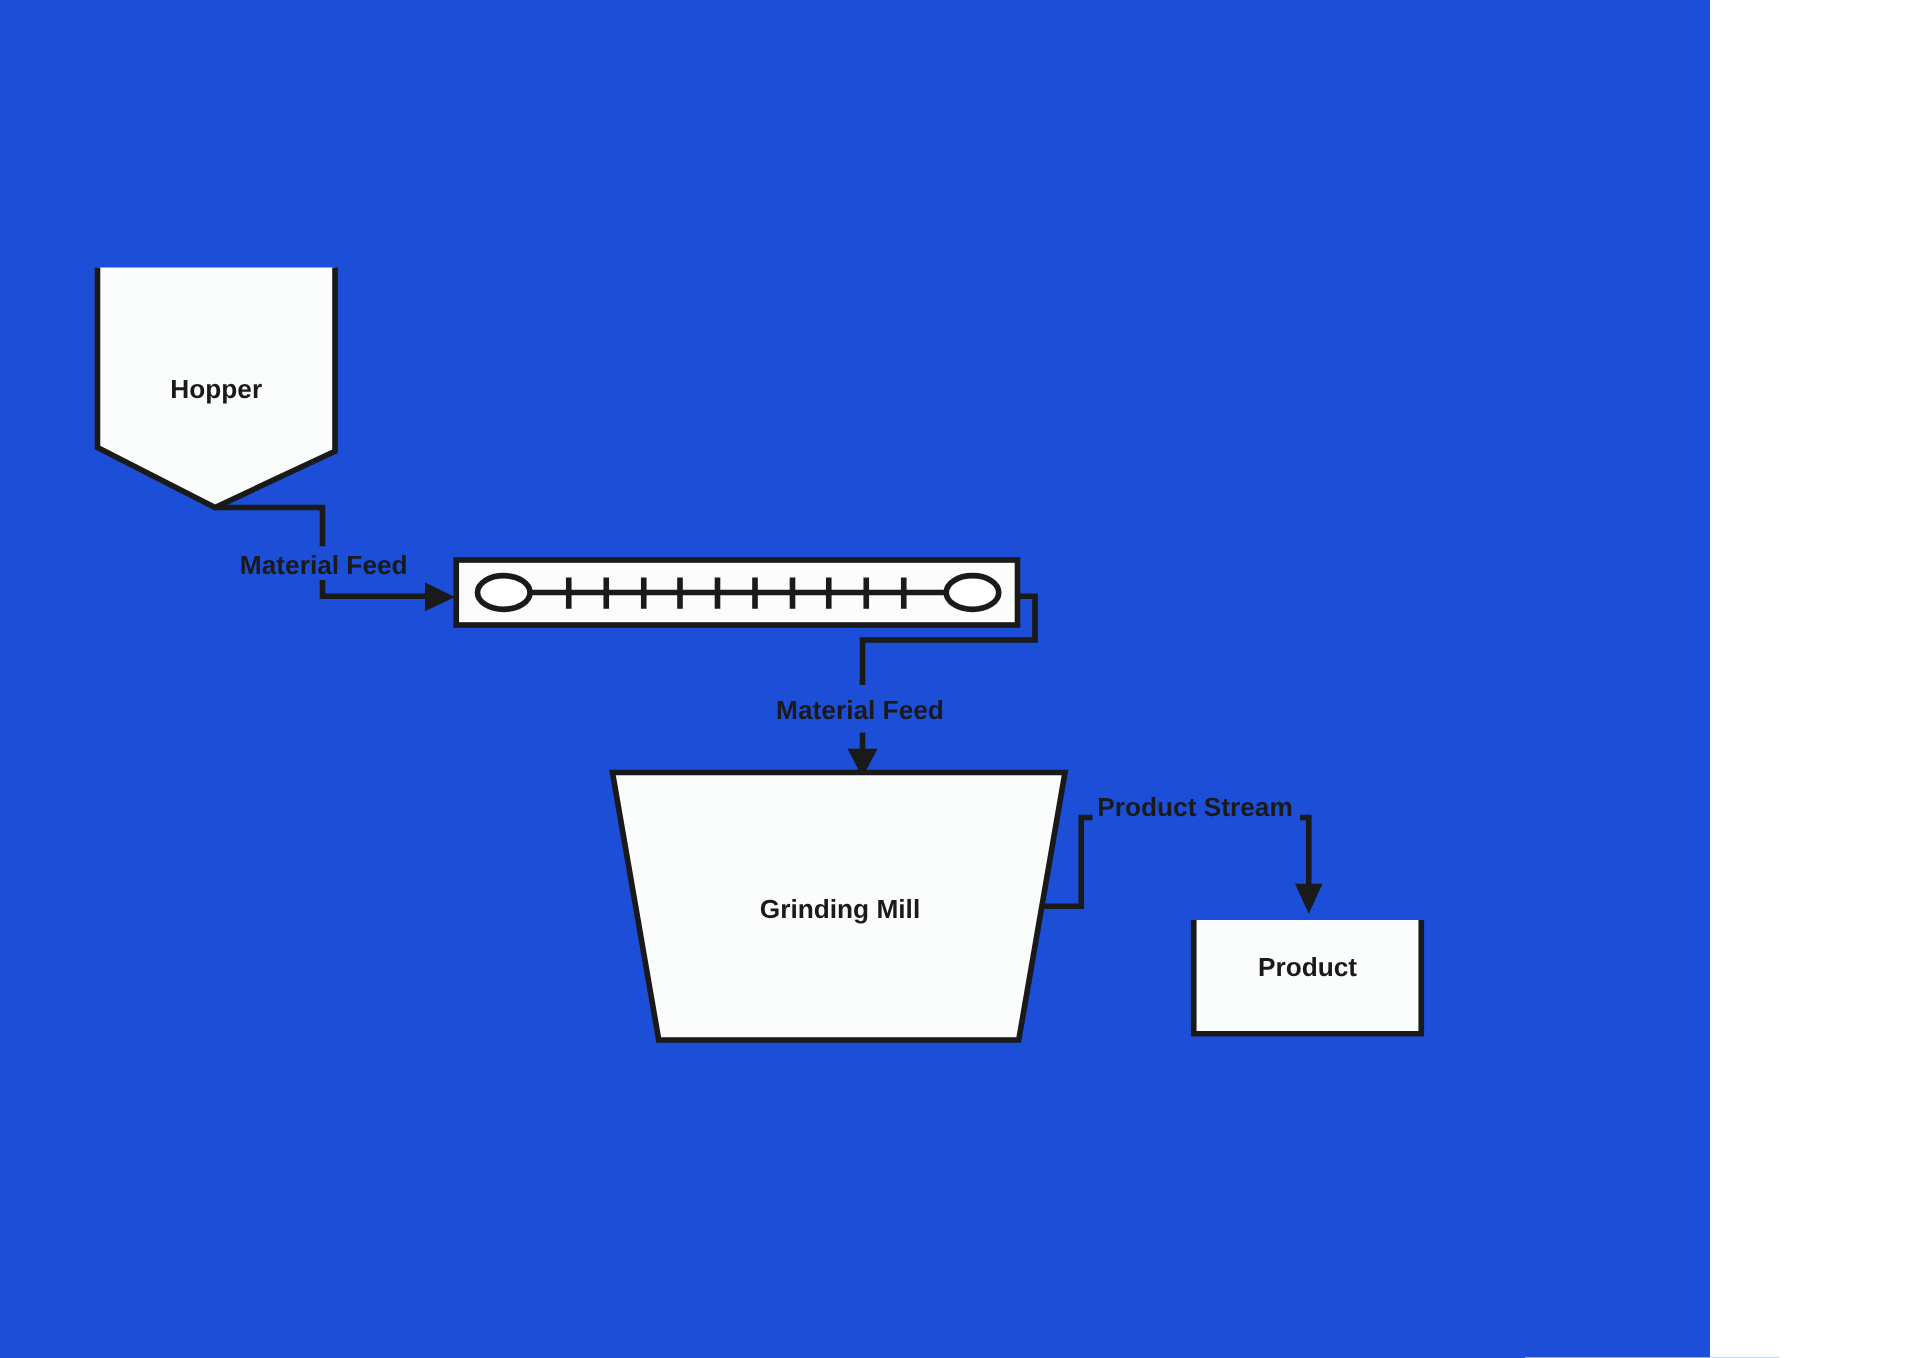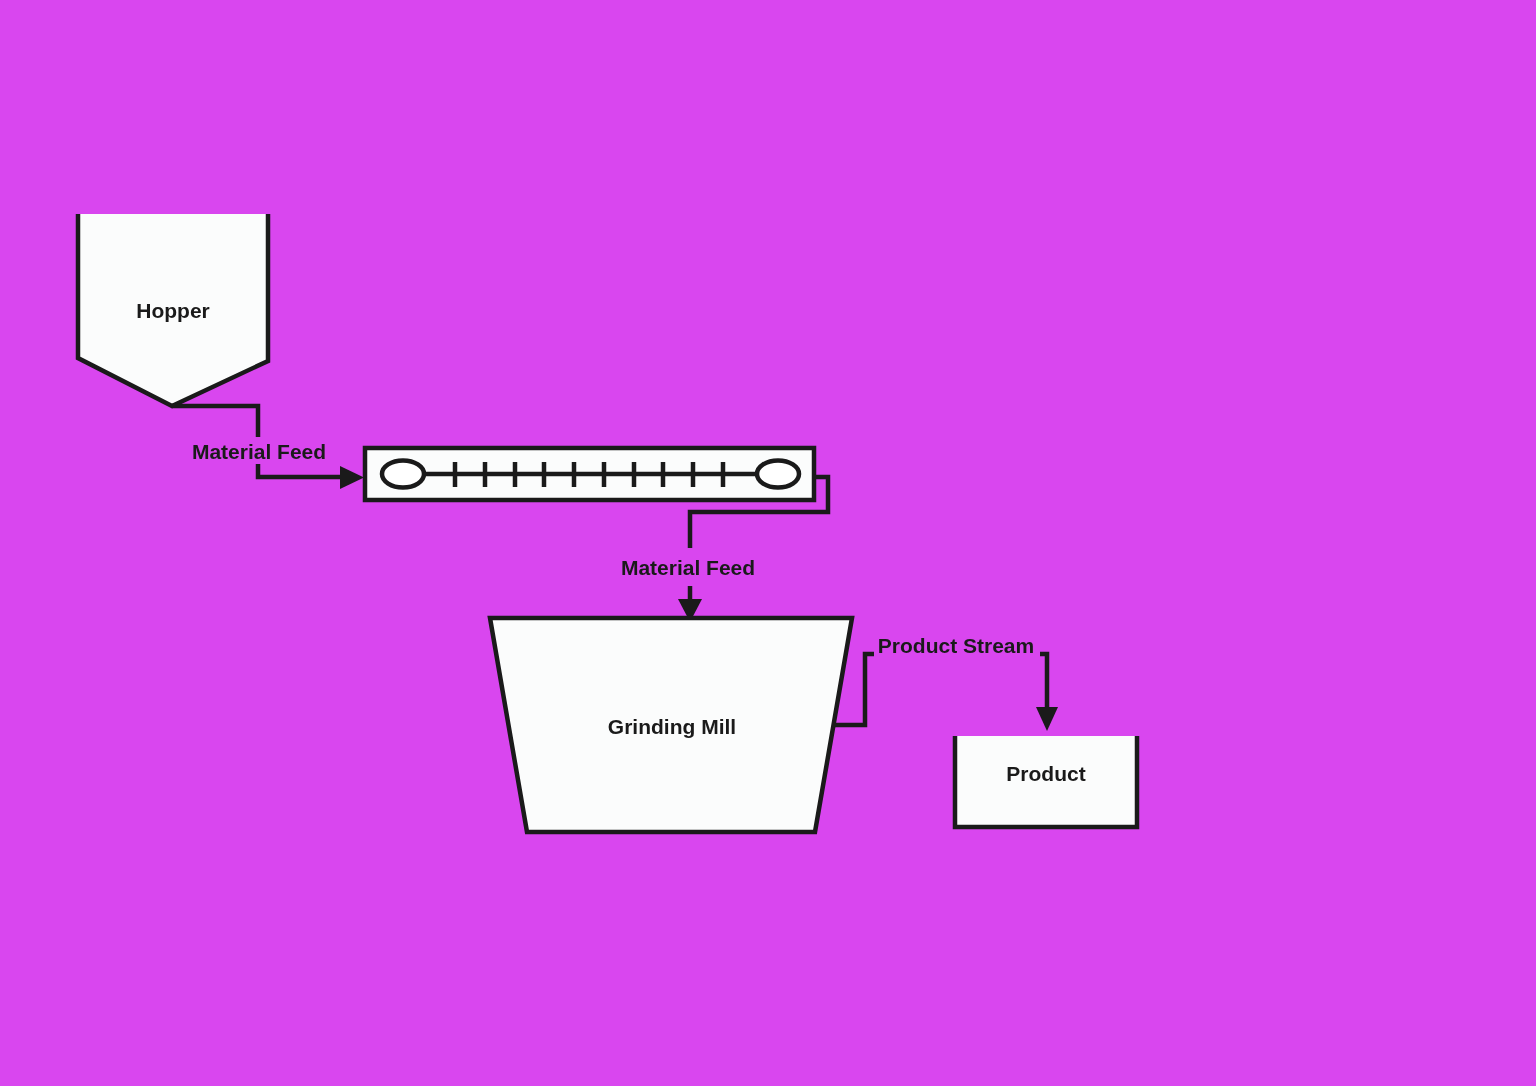--- a/index.html
+++ b/index.html
@@ -2,23 +2,23 @@
 <html><head>
 <meta charset="utf-8">
 <style>
   html, body {
     margin: 0;
     padding: 0;
     background: #ffffff;
   }
   .canvas {
     position: relative;
-    width: 1536px;
+    width: 1368px;
     height: 1086px;
-    background: #d946ef;
+    background: #1d4ed8;
     overflow: hidden;
     font-family: "Liberation Sans", sans-serif;
   }
   .canvas svg {
     position: absolute;
     inset: 0;
   }
   .shape {
     fill: #fbfcfc;
     stroke: #1a1a1a;

